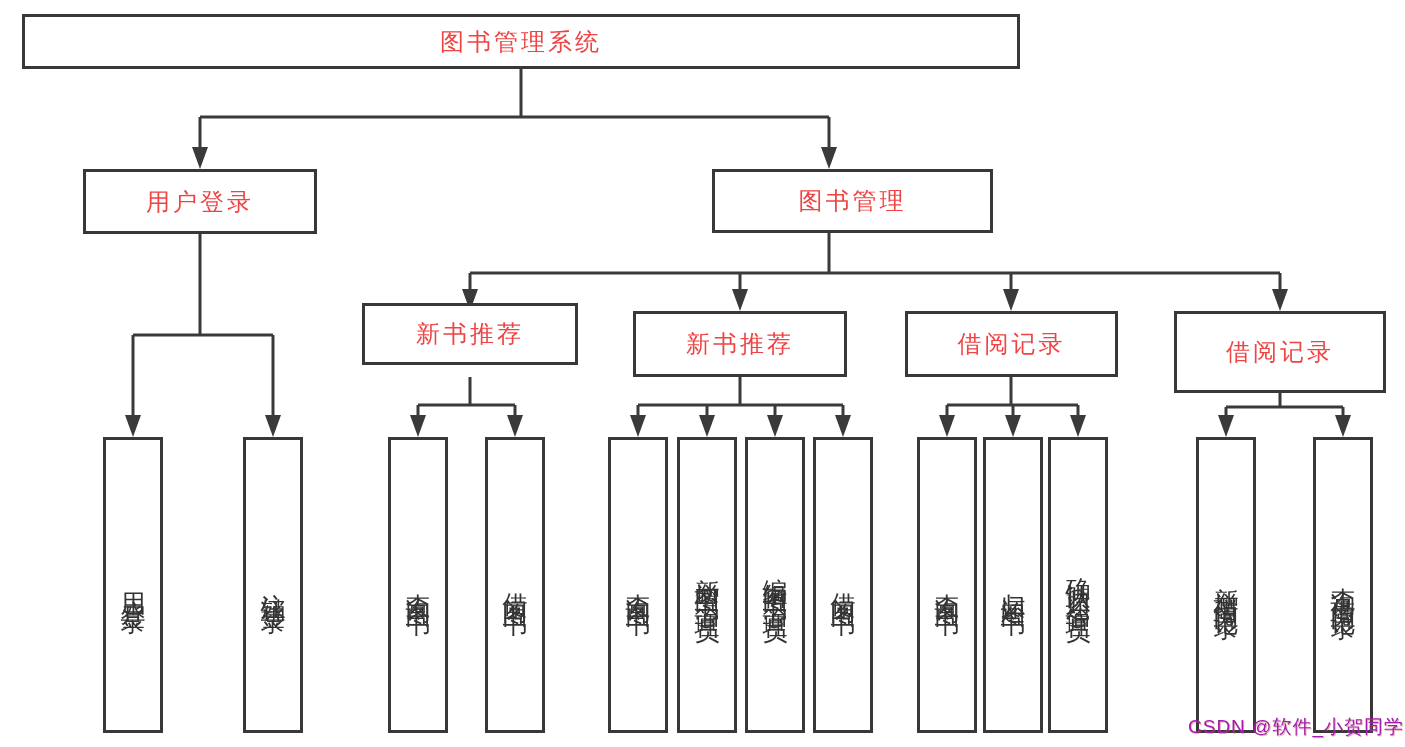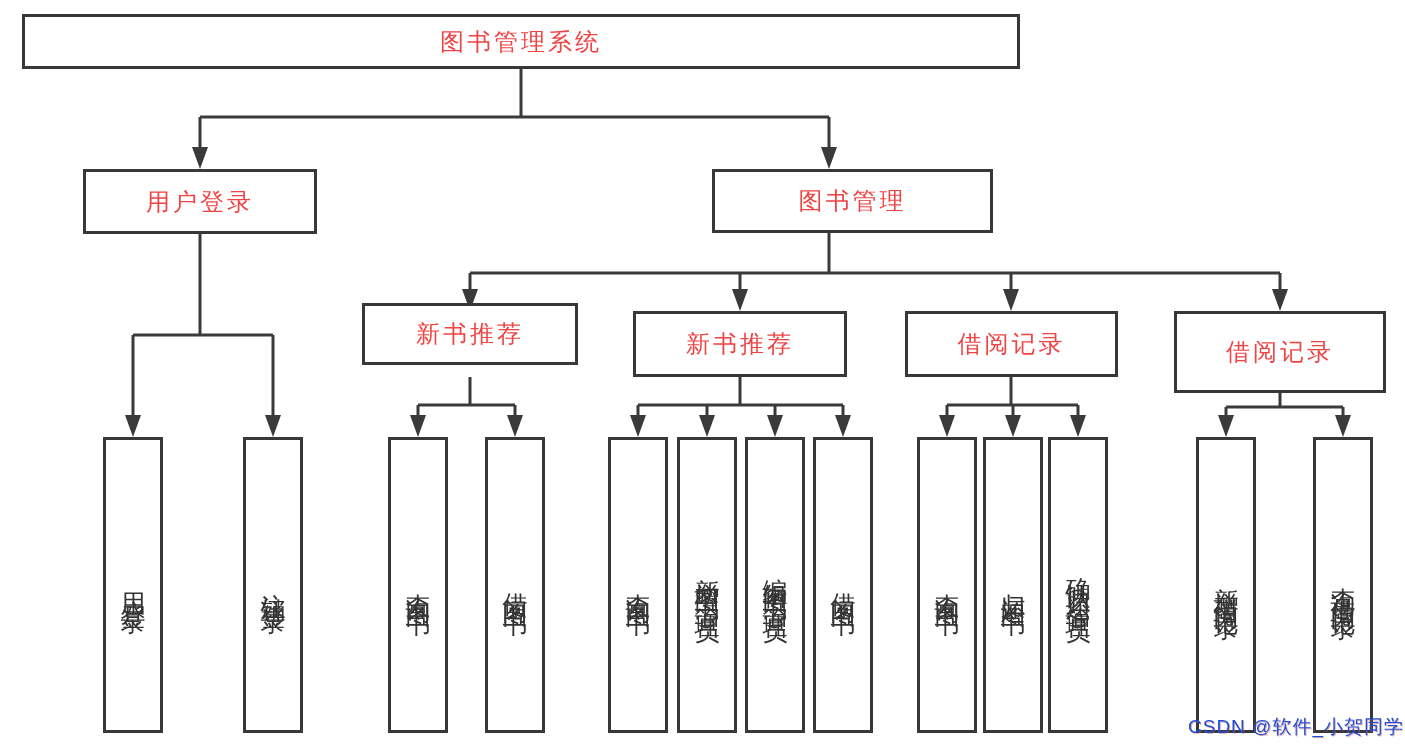--- a/index.html
+++ b/index.html
@@ -53,21 +53,21 @@
     letter-spacing: 6px;
     color: #333333;
     line-height: 1;
   }
   .watermark {
     position: absolute;
     left: 1188px;
     top: 714px;
     font-size: 19px;
     letter-spacing: 1px;
-    color: #1d4ed8;
+    color: #a21caf;
     text-shadow: 1px 1px 0 rgba(190, 80, 80, 0.45);
     white-space: nowrap;
   }
 </style>
 </head>
 <body>
 
 <div class="stage">
 
   <svg class="wires" viewBox="0 0 1405 747" xmlns="http://www.w3.org/2000/svg">

